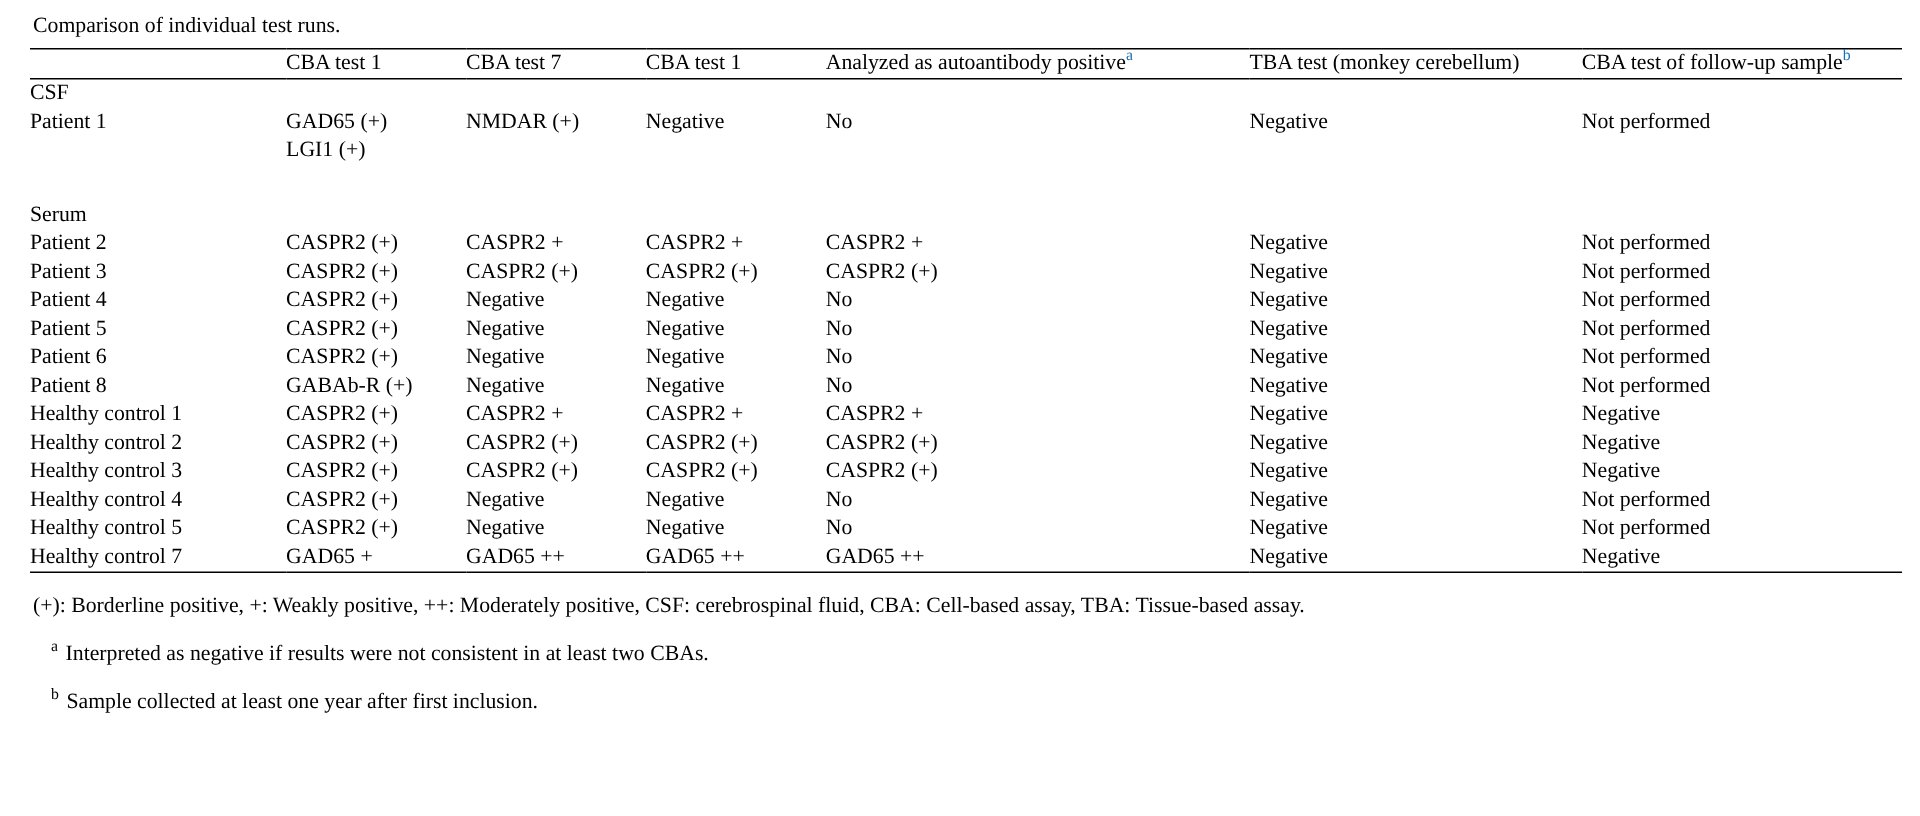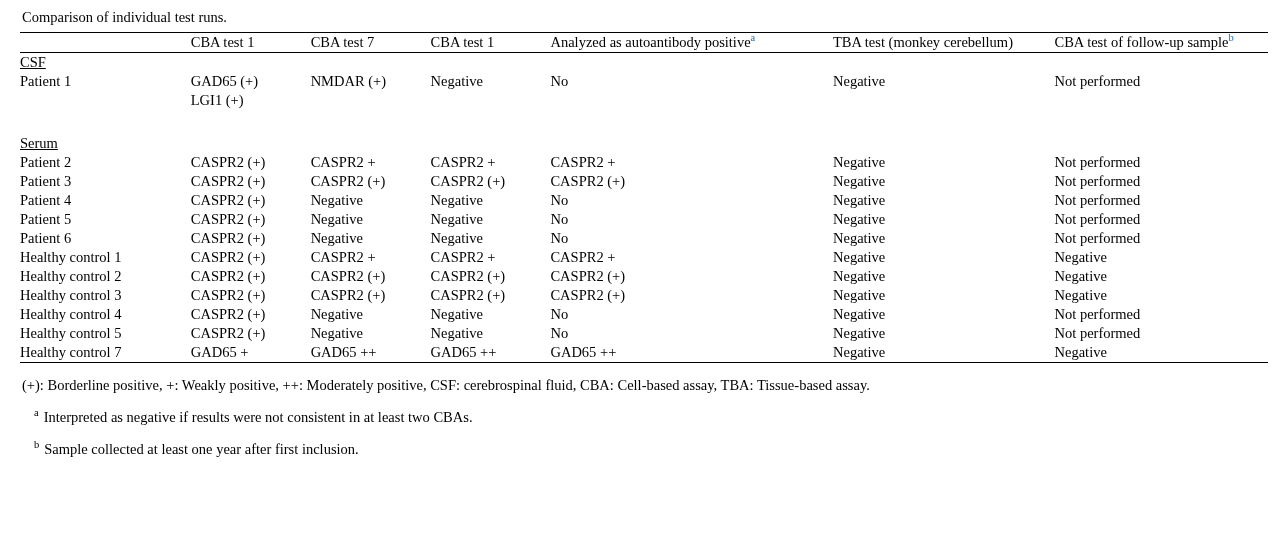--- a/index.html
+++ b/index.html
@@ -48,21 +48,20 @@
   thead tr.header-row th {
     border-top: 1.3px solid #000;
     border-bottom: 0.9px solid #000;
   }
   tbody tr.last-row td {
     border-bottom: 1.3px solid #000;
   }
   .group-label {
     font-weight: bold;
     padding-top: 6px;
-    text-decoration: underline;
   }
   .spacer-row td {
     height: 22px;
     padding: 0;
   }
   .col-label { width: 168px; }
   .col-t1 { width: 118px; }
   .col-t2 { width: 118px; }
   .col-t3 { width: 118px; }
   .col-an { width: 278px; }
@@ -205,20 +204,29 @@
       <tr>
         <td>Patient 6</td>
         <td>CASPR2 (+)</td>
         <td>Negative</td>
         <td>Negative</td>
         <td>No</td>
         <td>Negative</td>
         <td>Not performed</td>
       </tr>
       <tr>
+        <td>Patient 8</td>
+        <td>GABAb-R (+)</td>
+        <td>Negative</td>
+        <td>Negative</td>
+        <td>No</td>
+        <td>Negative</td>
+        <td>Not performed</td>
+      </tr>
+      <tr>
         <td>Healthy control 1</td>
         <td>CASPR2 (+)</td>
         <td>CASPR2 +</td>
         <td>CASPR2 +</td>
         <td>CASPR2 +</td>
         <td>Negative</td>
         <td>Negative</td>
       </tr>
       <tr>
         <td>Healthy control 2</td>

